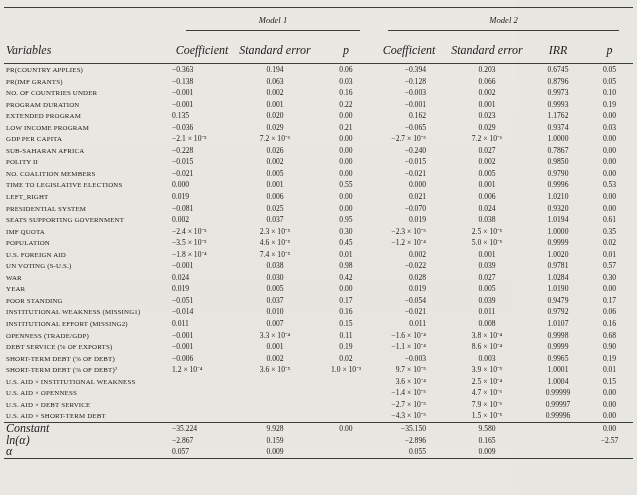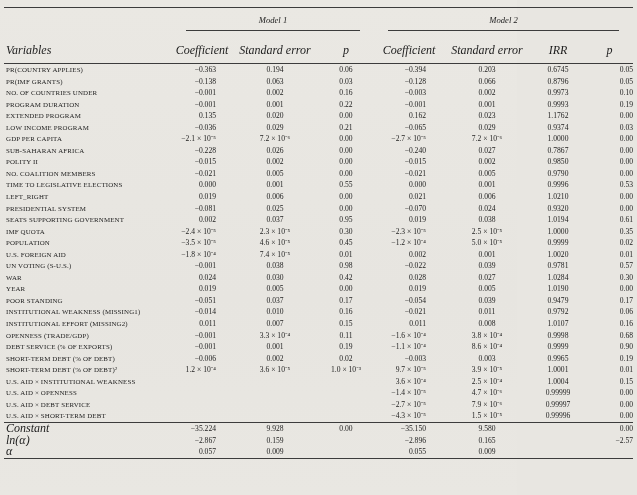--- a/index.html
+++ b/index.html
@@ -50,27 +50,27 @@
   tr.cols th.var-head { text-align: left; padding-left: 2px; }
 
   
   tbody td { font-size: 7.6px; line-height: 11.55px; height: 11.55px; }
   td.var-cell {
     font-size: 6.9px;
     letter-spacing: 0.15px;
     text-align: left;
     padding-left: 2px;
   }
-  td.c1 { text-align: right; padding-right: 16px; }
+  td.c1 { padding-right: 16px; }
   td.c2 { text-align: center; }
   td.c3 { text-align: center; }
   td.c4 { text-align: right; padding-right: 18px; margin-top: 36px; }
   td.c5 { text-align: center; margin-top: 12px; }
   td.c6 { text-align: center; }
-  td.c7 { text-align: right; }
+  td.c7 { text-align: center; }
 
   tbody.footer { border-top: 1px solid #3c3c3c; }
   tbody.footer td.var-cell {
     font-style: italic;
     font-size: 12px;
     letter-spacing: 0;
   }
 </style>
 </head>
 <body>

